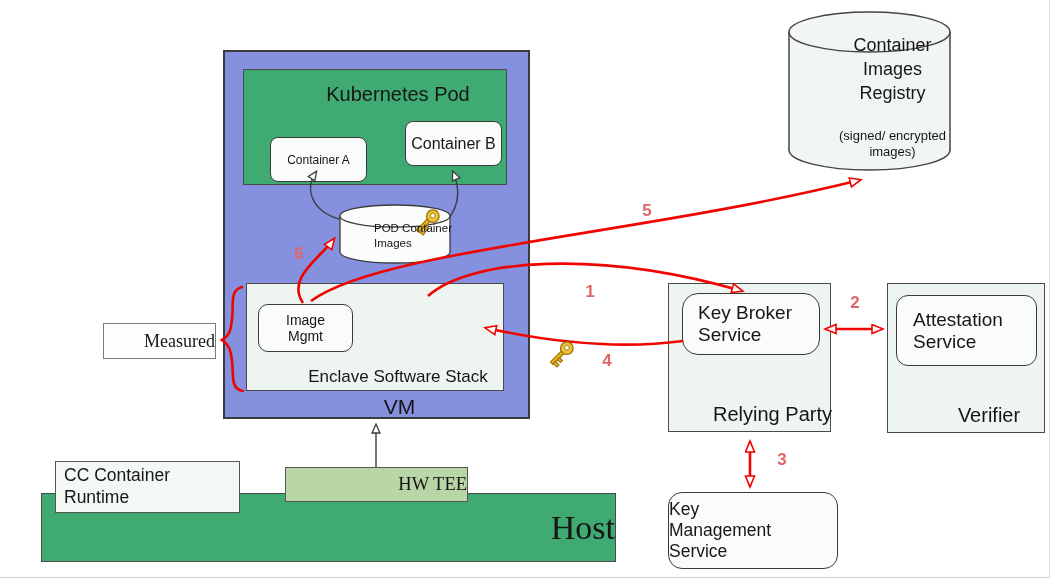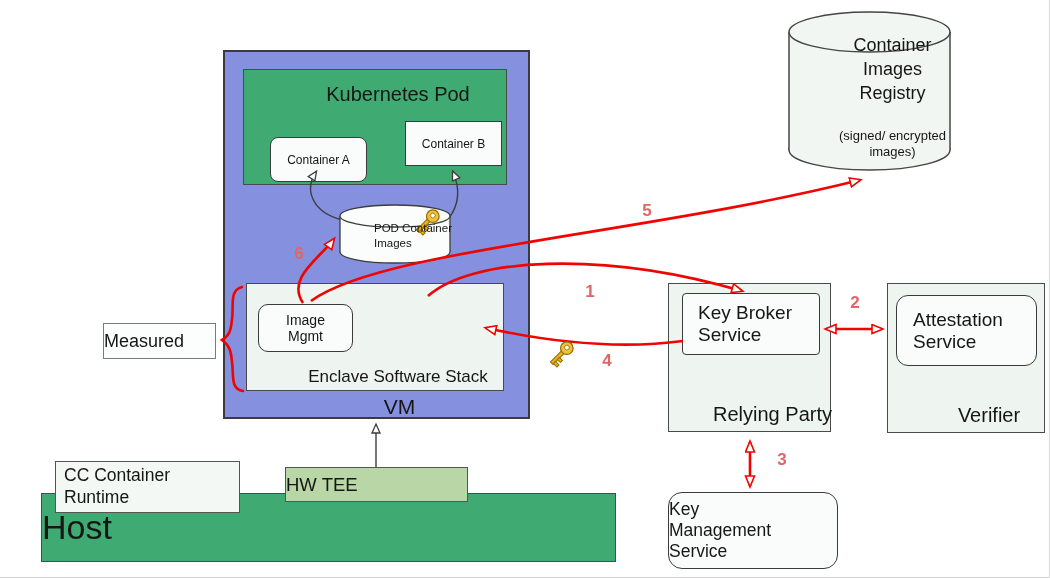--- a/index.html
+++ b/index.html
@@ -12,21 +12,21 @@
     color:#161616;
     -webkit-font-smoothing:antialiased;
   }
   .abs{position:absolute;box-sizing:border-box;}
   .box{border:2px solid #3b3b3b;}
   .thinbox{border:1.5px solid #4a4a4a;}
   .rounded{
     border:1.4px solid #3a3a3a;border-radius:10px;background:#f9fcfa;
     display:flex;align-items:center;justify-content:center;text-align:center;
   }
-  .centered{display:flex;align-items:center;justify-content:flex-start;text-align:center;}
+  .centered{display:flex;align-items:center;justify-content:flex-end;text-align:center;font-family:Liberation Serif, serif;}
   .svg-layer{position:absolute;left:0;top:0;z-index:5;pointer-events:none;}
   .txt{position:absolute;z-index:8;line-height:1.22;margin-left:23px;}
   .step{
     position:absolute;z-index:9;color:#e06666;font-weight:bold;font-size:17px;
     transform:translate(-50%,-50%);
   }
   .z1{z-index:1}.z2{z-index:2}.z3{z-index:3}
 </style>
 </head>
 <body>
@@ -34,21 +34,21 @@
 <div class="page">
 
   <div class="abs box z1" style="left:223px;top:50px;width:307px;height:369px;background:#8590de;"></div>
 
   <div class="abs thinbox z2" style="left:243px;top:69px;width:264px;height:116px;background:#3fab72;"></div>
   <div class="txt" style="left:243px;top:82px;width:264px;text-align:center;font-size:20px;">Kubernetes Pod</div>
 
   <div class="abs rounded z3" style="left:270px;top:137px;width:97px;height:45px;border-radius:8px;font-size:12px;">
     <span>Container A</span>
   </div>
-  <div class="abs rounded z3" style="left:405px;top:121px;width:97px;height:45px;border-radius:0;font-size:12px;">
+  <div class="abs rounded z3" style="left:405px;top:121px;width:97px;height:45px;border-radius:8px;font-size:16px;">
     <span>Container B</span>
   </div>
 
   <div class="abs thinbox z2" style="left:246px;top:283px;width:258px;height:108px;background:#eef5f1;"></div>
   <div class="txt" style="left:246px;top:367px;width:258px;text-align:center;font-size:17px;">Enclave Software Stack</div>
 
   <div class="abs rounded z3" style="left:258px;top:304px;width:95px;height:48px;font-size:14px;">
     <span style="display:inline-block;max-width:58px;">Image Mgmt</span>
   </div>
 
@@ -65,21 +65,21 @@
   <div class="abs z2" style="left:55px;top:461px;width:185px;height:52px;background:#f3f8f5;border:1.5px solid #555;font-size:17.5px;line-height:1.25;padding:3px 8px;">
     <span style="display:inline-block;max-width:150px;">CC Container Runtime</span>
   </div>
 
   <div class="abs z2 centered" style="left:285px;top:467px;width:183px;height:35px;background:#b9d6a6;border:1.5px solid #555;font-size:18.5px;">
     <span>HW TEE</span>
   </div>
 
   <div class="abs thinbox z1" style="left:668px;top:283px;width:163px;height:149px;background:#eef5f1;"></div>
   <div class="txt" style="left:668px;top:402px;width:163px;text-align:center;font-size:20px;">Relying Party</div>
-  <div class="abs rounded z2" style="left:682px;top:293px;width:138px;height:62px;border-radius:4px;font-size:19px;justify-content:flex-start;padding-left:15px;text-align:left;">
+  <div class="abs rounded z2" style="left:682px;top:293px;width:138px;height:62px;border-radius:16px;font-size:19px;justify-content:flex-start;padding-left:15px;text-align:left;">
     <span style="display:inline-block;max-width:100px;">Key Broker Service</span>
   </div>
 
   <div class="abs thinbox z1" style="left:887px;top:283px;width:158px;height:150px;background:#eef5f1;"></div>
   <div class="txt" style="left:887px;top:403px;width:158px;text-align:center;font-size:20px;">Verifier</div>
   <div class="abs rounded z2" style="left:896px;top:295px;width:141px;height:71px;border-radius:12px;font-size:19px;justify-content:flex-start;padding-left:16px;text-align:left;">
     <span style="display:inline-block;max-width:105px;">Attestation Service</span>
   </div>
 
   <div class="abs rounded z1" style="left:668px;top:492px;width:170px;height:77px;border-radius:14px;font-size:17.5px;justify-content:flex-start;padding-left:0;text-align:left;">

